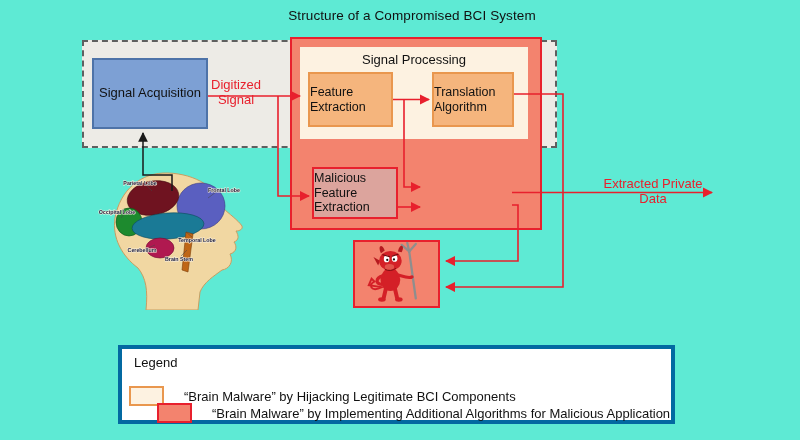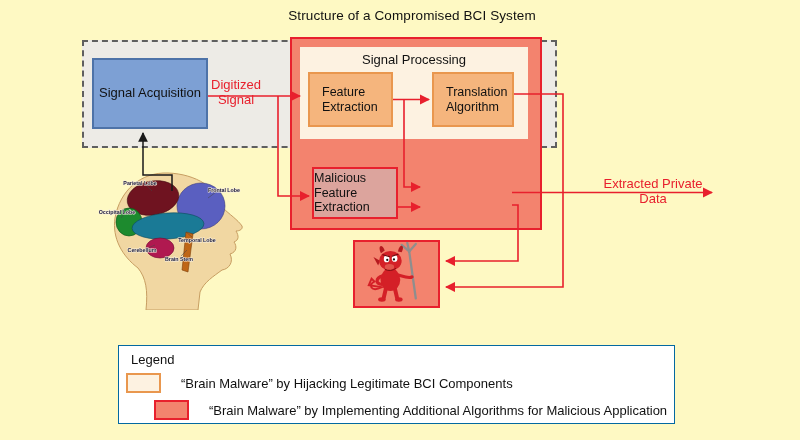--- a/index.html
+++ b/index.html
@@ -1,42 +1,42 @@
 <!DOCTYPE html>
 <html><head>
 <meta charset="utf-8">
 <style>
   html,body{margin:0;padding:0;}
   body{width:800px;height:440px;font-family:"Liberation Sans","DejaVu Sans",sans-serif;}
-  .canvas{position:relative;width:800px;height:440px;background:#fef9c3;overflow:hidden;}
+  .canvas{position:relative;width:800px;height:440px;background:#5eead4;overflow:hidden;}
   .abs{position:absolute;box-sizing:border-box;}
   .title{left:212px;top:8px;width:400px;text-align:center;font-size:13.5px;color:#111;letter-spacing:.1px;}
   .dashed-box{left:82px;top:40px;width:475px;height:108px;background:#edebe6;border:2px dashed #5f5f5f;z-index:1;}
   .salmon-container{left:290px;top:37px;width:252px;height:193px;background:#f3836e;border:2px solid #e8202d;z-index:2;}
   .devil-box{left:353px;top:240px;width:87px;height:68px;background:#f3836e;border:2px solid #e8202d;z-index:2;}
   .cream-box{left:300px;top:47px;width:228px;height:92px;background:#fdf2e1;z-index:3;}
   .group-label{left:300px;top:52px;width:228px;text-align:center;font-size:13px;color:#111;z-index:4;}
   .node{display:flex;align-items:center;justify-content:center;color:#111;z-index:4;line-height:1.15;}
   .sa-box{left:92px;top:58px;width:116px;height:71px;background:#7da0d4;border:2px solid #4e73a8;font-size:13px;}
-  .orange{background:#f5b57d;border:2px solid #e9974e;font-size:12.5px;padding-left:12px;}
+  .orange{background:#f5b57d;border:2px solid #e9974e;font-size:12.5px;}
   .fe-box{left:308px;top:72px;width:85px;height:55px;}
   .ta-box{left:432px;top:72px;width:82px;height:55px;}
   .mal{background:#dca49d;border:2px solid #e8202d;font-size:12.5px;}
   .mfe-box{left:312px;top:167px;width:86px;height:52px;}
   .mca-box{left:424px;top:167px;width:88px;height:52px;}
   .redlabel{color:#e8202d;font-weight:400;font-size:13px;text-align:center;line-height:1.18;z-index:6;}
   .digitized{left:204px;top:77px;width:64px;}
   .extracted{left:594px;top:176px;width:118px;}
   .malapp{left:318px;top:314px;width:164px;}
   .arrows{left:0;top:0;width:800px;height:440px;z-index:5;pointer-events:none;}
   .headsvg{left:96px;top:170px;width:150px;height:140px;z-index:3;}
-  .legend-box{left:118px;top:345px;width:557px;height:79px;background:#ffffff;border:1px solid #0369a1;z-index:2;}
+  .legend-box{left:118px;top:345px;width:557px;height:79px;background:#ffffff;border:4px solid #0369a1;z-index:2;}
   .legend-title{position:absolute;left:12px;top:6px;font-size:13px;color:#111;}
   .legend-row{position:absolute;left:7px;display:flex;align-items:center;}
-  .legend-row.r1{top:27px;}
+  .legend-row.r1{top:37px;}
   .legend-row.r2{top:54px;margin-left:28px;}
   .swatch{width:35px;height:20px;box-sizing:border-box;flex:0 0 auto;}
   .swatch.s1{background:#fdf2e1;border:2px solid #e9974e;}
   .swatch.s2{background:#f3836e;border:2px solid #e8202d;}
   .legend-text{margin-left:20px;font-size:13px;color:#111;white-space:nowrap;}
   svg text.braintxt{font-family:"Liberation Sans",sans-serif;font-size:5.3px;font-weight:700;fill:#1b1b3a;paint-order:stroke;stroke:#f7eedd;stroke-width:1px;text-anchor:middle;}
 </style>
 </head>
 <body>
 

